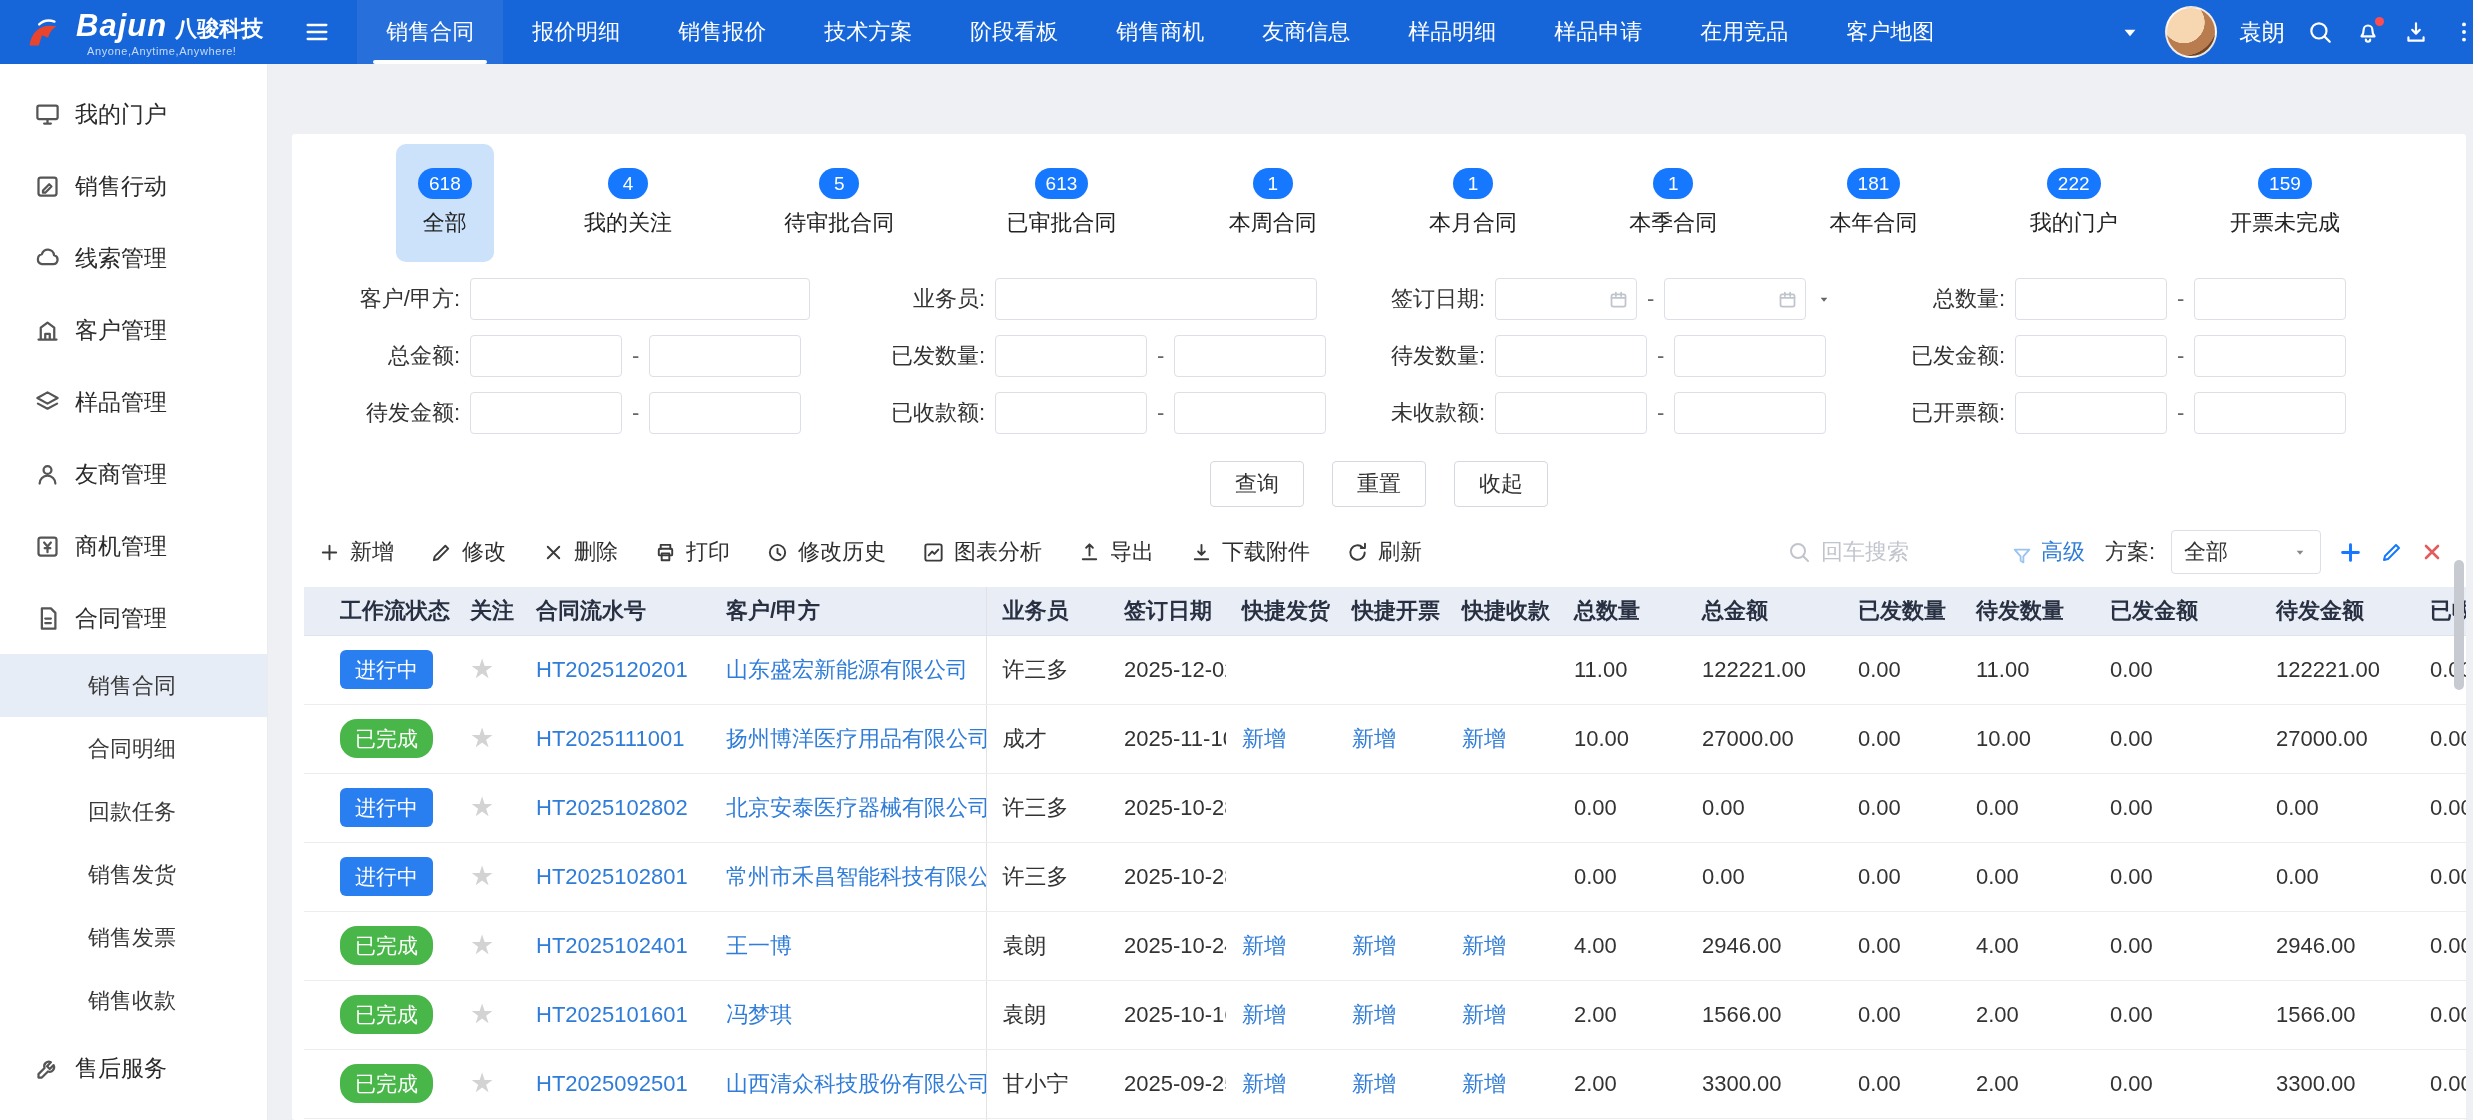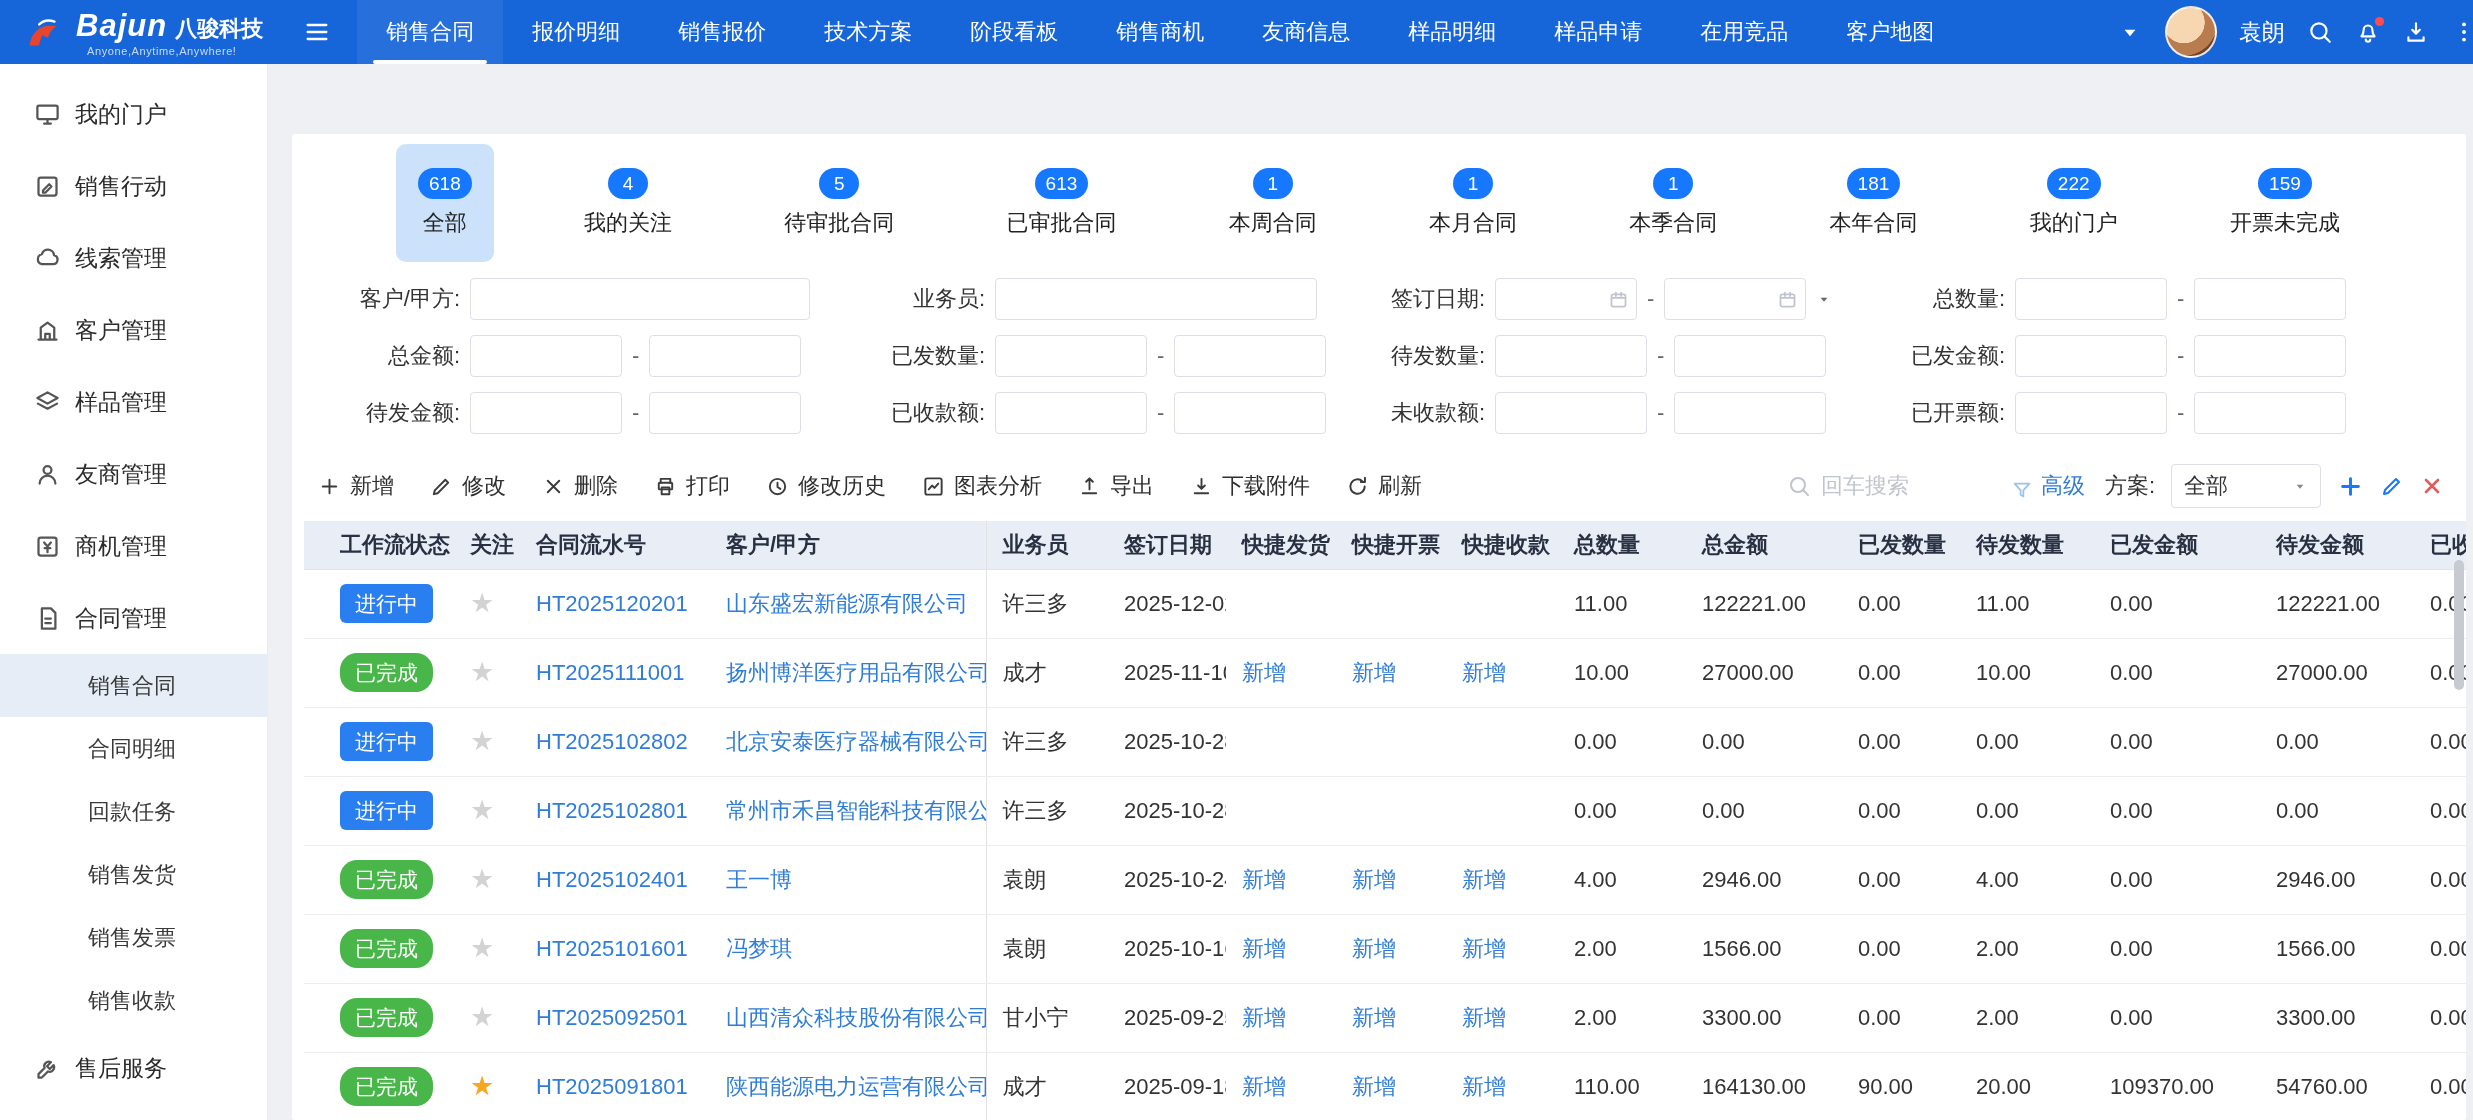--- a/index.html
+++ b/index.html
@@ -406,20 +406,25 @@
               <input class="finput f-range" style="">
             </div>
             <div class="ffield">
               <span class="flabel">已开票额:</span>
               <input class="finput f-range" style="">
               <span class="dash">-</span>
               <input class="finput f-range" style="">
             </div>
           </div>
         </div>
+      <div class="filter-actions" id="filterActions">
+          <button class="fbtn">查询</button>
+          <button class="fbtn">重置</button>
+          <button class="fbtn">收起</button>
+        </div>
       <div class="toolbar">
         <div class="toolbar-left" id="toolbarLeft">
             <div class="tbtn">
               <span class="icon">
                 <svg viewBox="0 0 24 24">
                   <path d="M12 5v14M5 12h14"></path>
                 </svg>
               </span>
               <span>新增</span>
             </div>

